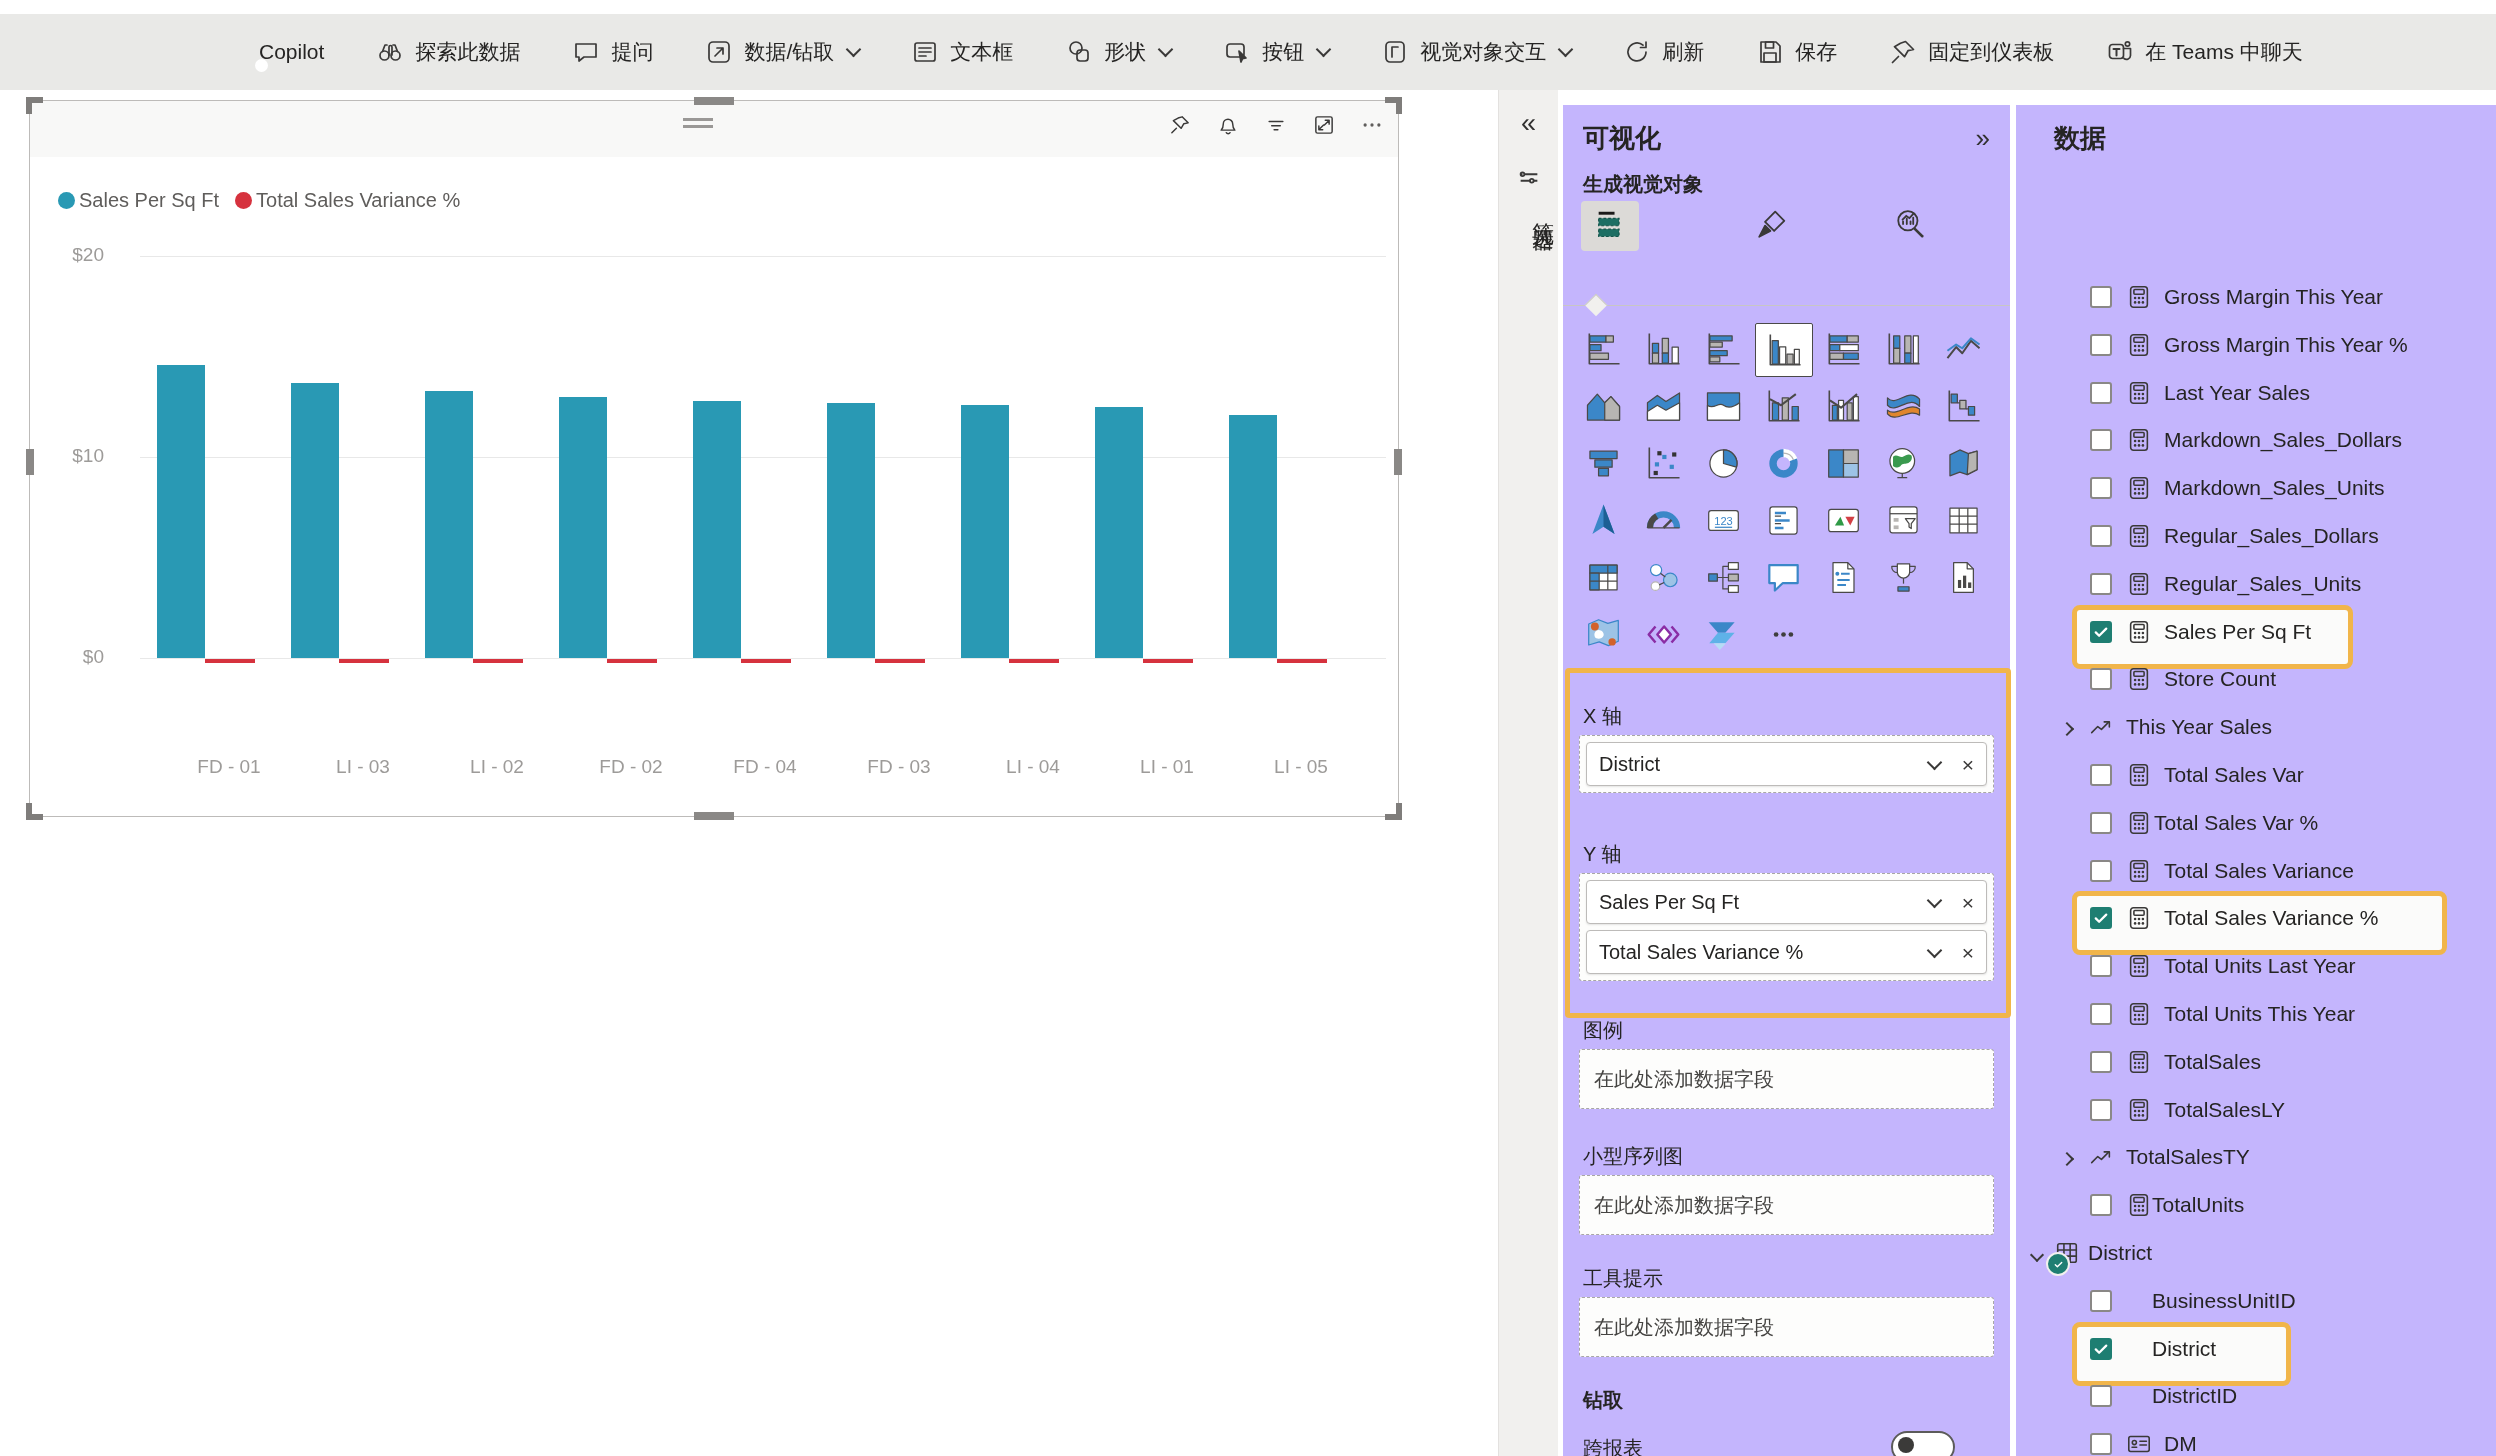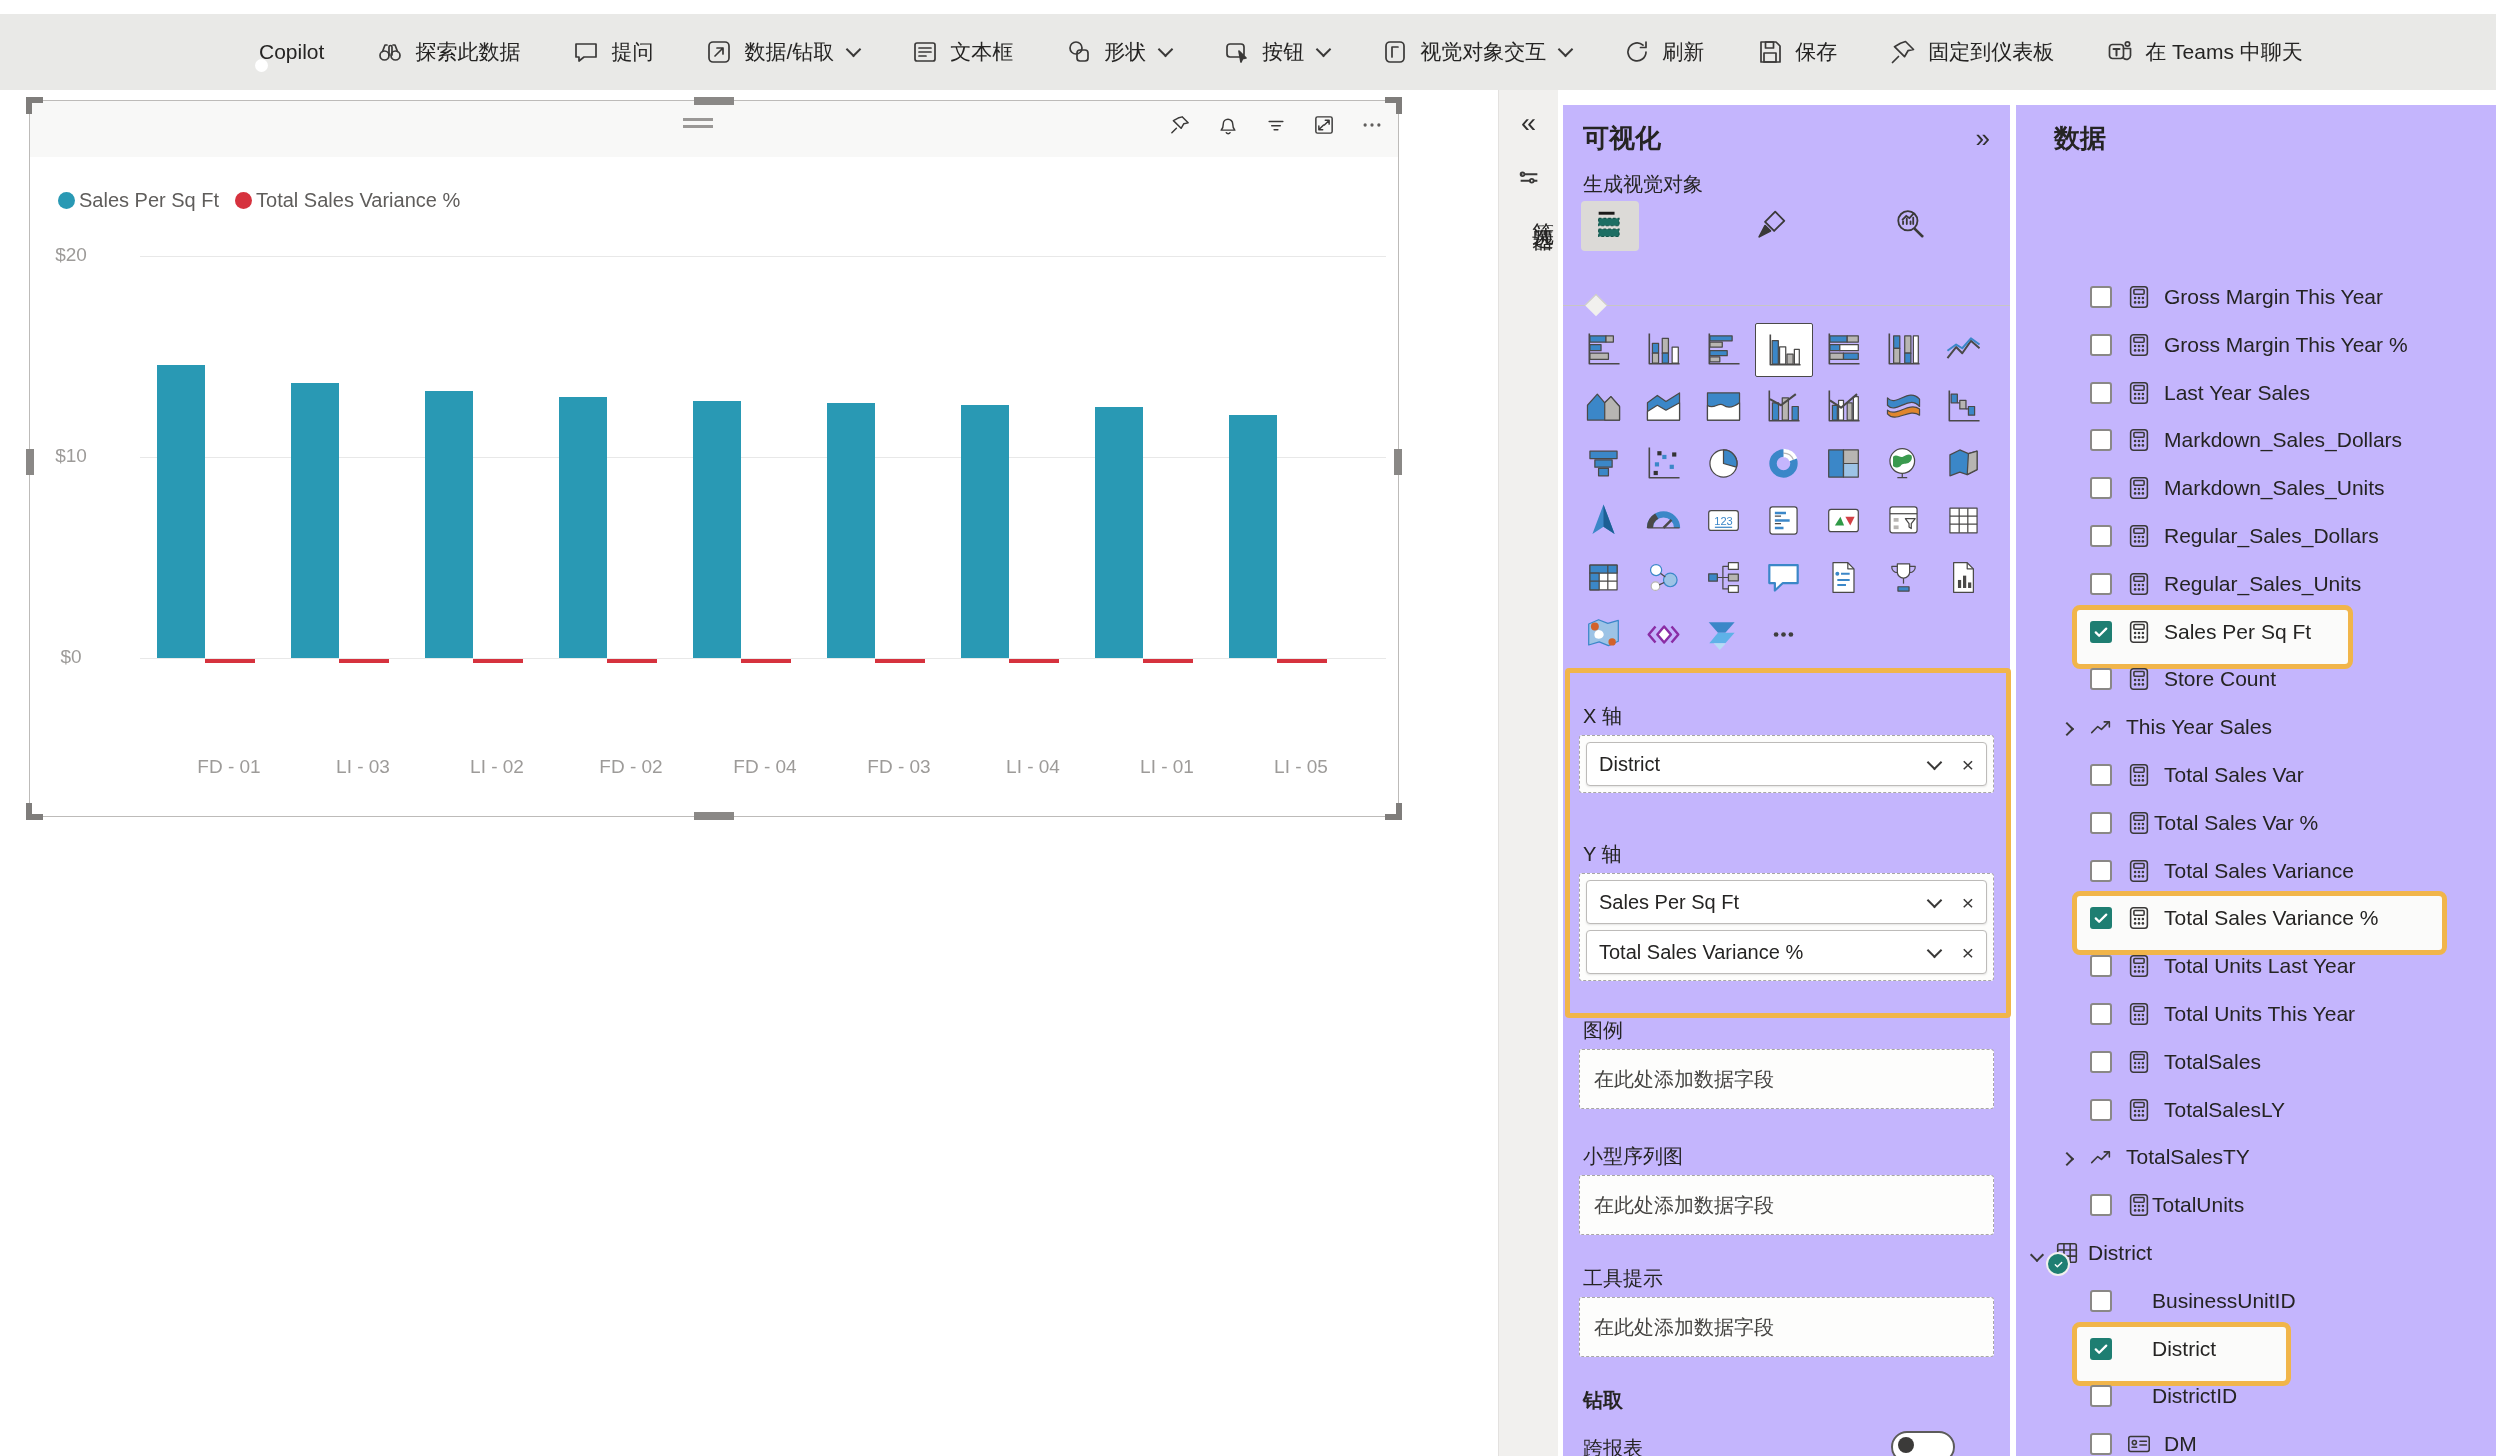--- a/index.html
+++ b/index.html
@@ -24,21 +24,21 @@
   .grab{position:absolute;left:653px;top:18px;width:30px;height:3px;background:#9a9896;}
   .handle{position:absolute;background:#8a8886;}
   .corner{position:absolute;width:17px;height:17px;}
   .corner i{position:absolute;background:#7f7d7b;display:block;}
   #vh-icons{position:absolute;right:14px;top:12px;display:flex;gap:24px;align-items:center;}
   #vh-icons .vhi{cursor:pointer;}
   .chart-title{position:absolute;left:26px;top:40px;font-size:23px;color:#a8a6a4;}
   #legend{position:absolute;left:28px;top:88px;display:flex;gap:16px;align-items:center;font-size:20px;color:#5f5d5b;}
   .ldot{width:17px;height:17px;border-radius:50%;display:inline-block;margin-right:4px;vertical-align:-2px;}
   .gline{position:absolute;height:1px;background:#e8e8e8;left:110px;width:1246px;}
-  .ytick{position:absolute;left:8px;width:66px;text-align:center;font-size:19px;color:#9d9b99;}
+  .ytick{position:absolute;left:8px;width:66px;text-align:right;font-size:19px;color:#9d9b99;}
   .bar{position:absolute;}
   .xlab{position:absolute;font-size:19px;color:#9d9b99;text-align:center;width:120px;}
   
   #frail{position:absolute;left:1498px;top:90px;width:59px;height:1366px;background:#f1f0ee;
          border-left:1px solid #e3e1df;}
   #frail .coll{font-size:27px;color:#323130;text-align:center;margin-top:18px;cursor:pointer;}
   #frail .ficon{margin:26px auto 10px auto;width:26px;cursor:pointer;}
   #frail .vtext{writing-mode:vertical-rl;font-size:22px;color:#252423;margin:6px auto 0 auto;text-align:center;width:100%;letter-spacing:4px;}
   
   .pane{position:absolute;top:105px;height:1366px;background:#c4b5fd;box-sizing:border-box;text-align:center;}
@@ -300,21 +300,21 @@
         <circle cx="7" cy="10" r="2"></circle>
         <circle cx="17" cy="17" r="2"></circle>
     </svg>
   </div>
   <div class="vtext">筛选器</div>
 </div>
 
 <div id="vizpane" class="pane">
   <div class="pane-title">可视化</div>
   <div class="pane-coll">»</div>
-  <div class="sec-label" style="top:66px;font-weight:400">生成视觉对象</div>
+  <div class="sec-label" style="top:66px;font-weight:700">生成视觉对象</div>
   <div id="tabs">
       <div class="tab sel" style="left: 0px;">
         <span><svg viewBox="0 0 30 30" width="34" height="34">
             <path d="M5 5.5h14" stroke="#1b1a19" stroke-width="2.6"></path>
             <g fill="#1d6e63" stroke="#14544a" stroke-dasharray="2.4 1.8">
               <rect x="5" y="10" width="18" height="6.5"></rect>
               <rect x="5" y="19.5" width="18" height="6.5"></rect>
             </g>
           </svg></span>
       </div>

